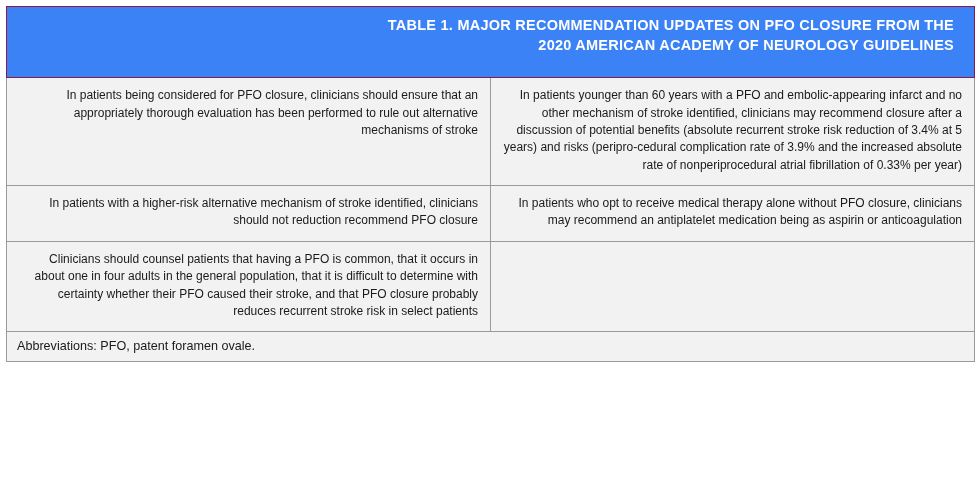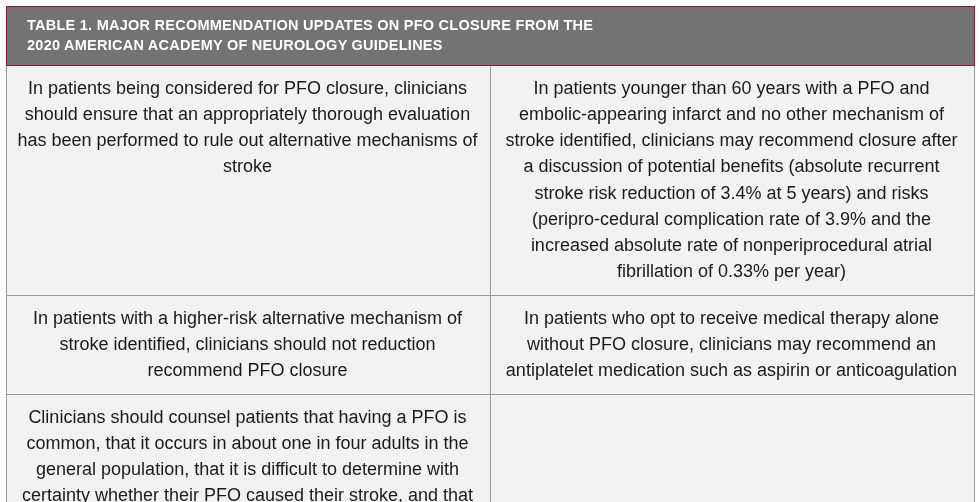--- a/index.html
+++ b/index.html
@@ -20,53 +20,53 @@
     padding: 6px 6px 6px 6px;
     background: #ffffff;
   }
   table.pfo-table {
     width: 968px;
     border-collapse: collapse;
     table-layout: fixed;
     border: 1px solid #8a8a8a;
   }
   .title-cell {
-    background: #737373;
+    background: #3b82f6;
     color: #ffffff;
-    text-align: left;
+    text-align: right;
     font-size: 14.5px;
     font-weight: bold;
     letter-spacing: 0.25px;
     line-height: 1.35;
-    padding: 9px 20px 10px 20px;
+    padding: 9px 20px 22px 20px;
     border: 1px solid #8e1743;
     text-transform: uppercase;
   }
   .title-line {
     display: block;
     white-space: nowrap;
   }
   .subhead-cell {
     background: #bb486c;
     color: #ffffff;
     font-size: 13.5px;
     font-weight: bold;
     padding: 7px 10px 8px 10px;
     border: 1px solid #a23a5c;
     vertical-align: middle;
   }
   td.body-cell {
     background: #f2f2f2;
     color: #1a1a1a;
-    font-size: 18px;
+    font-size: 12px;
     line-height: 1.45;
     padding: 9px 12px 11px 10px;
     border: 1px solid #9a9a9a;
     vertical-align: top;
-    text-align: center;
+    text-align: right;
   }
   td.empty-cell {
     background: #f2f2f2;
     border: 1px solid #9a9a9a;
   }
   .footnote-cell {
     background: #f2f2f2;
     color: #1a1a1a;
     font-size: 12.6px;
     padding: 7px 10px 8px 10px;
@@ -91,21 +91,24 @@
           <span class="title-line">TABLE 1.  MAJOR RECOMMENDATION UPDATES ON PFO CLOSURE FROM THE</span>
           <span class="title-line">2020 AMERICAN ACADEMY OF NEUROLOGY GUIDELINES</span>
         </td>
       </tr>
       <tr>
         <td class="body-cell">In patients being considered for PFO closure, clinicians should ensure that an appropriately thorough evaluation has been performed to rule out alternative mechanisms of stroke</td>
         <td class="body-cell">In patients younger than 60 years with a PFO and embolic-appearing infarct and no other mechanism of stroke identified, clinicians may recommend closure after a discussion of potential benefits (absolute recurrent stroke risk reduction of 3.4% at 5 years) and risks (peripro-cedural complication rate of 3.9% and the increased absolute rate of nonperiprocedural atrial fibrillation of 0.33% per year)</td>
       </tr>
       <tr>
         <td class="body-cell">In patients with a higher-risk alternative mechanism of stroke identified, clinicians should not reduction recommend PFO closure</td>
-        <td class="body-cell">In patients who opt to receive medical therapy alone without PFO closure, clinicians may recommend an antiplatelet medication such as aspirin or anticoagulation</td>
+        <td class="body-cell">In patients who opt to receive medical therapy alone without PFO closure, clinicians may recommend an antiplatelet medication being as aspirin or anticoagulation</td>
       </tr>
       <tr>
         <td class="body-cell">Clinicians should counsel patients that having a PFO is common, that it occurs in about one in four adults in the general population, that it is difficult to determine with certainty whether their PFO caused their stroke, and that PFO closure probably reduces recurrent stroke risk in select patients</td>
         <td class="body-cell empty-cell"></td>
+      </tr>
+      <tr>
+        <td class="footnote-cell" colspan="2">Abbreviations: PFO, patent foramen ovale.</td>
       </tr>
     </tbody>
   </table>
 </div>
 
 </body></html>

